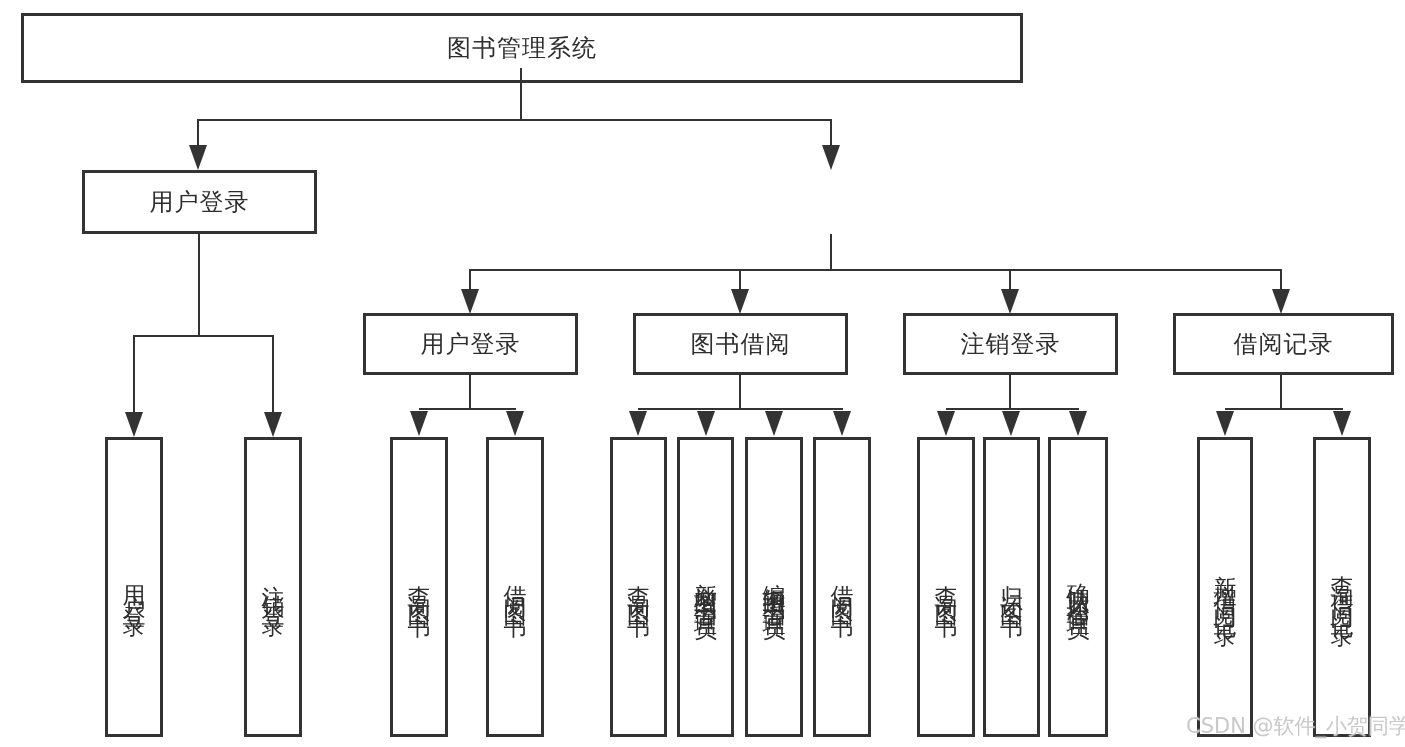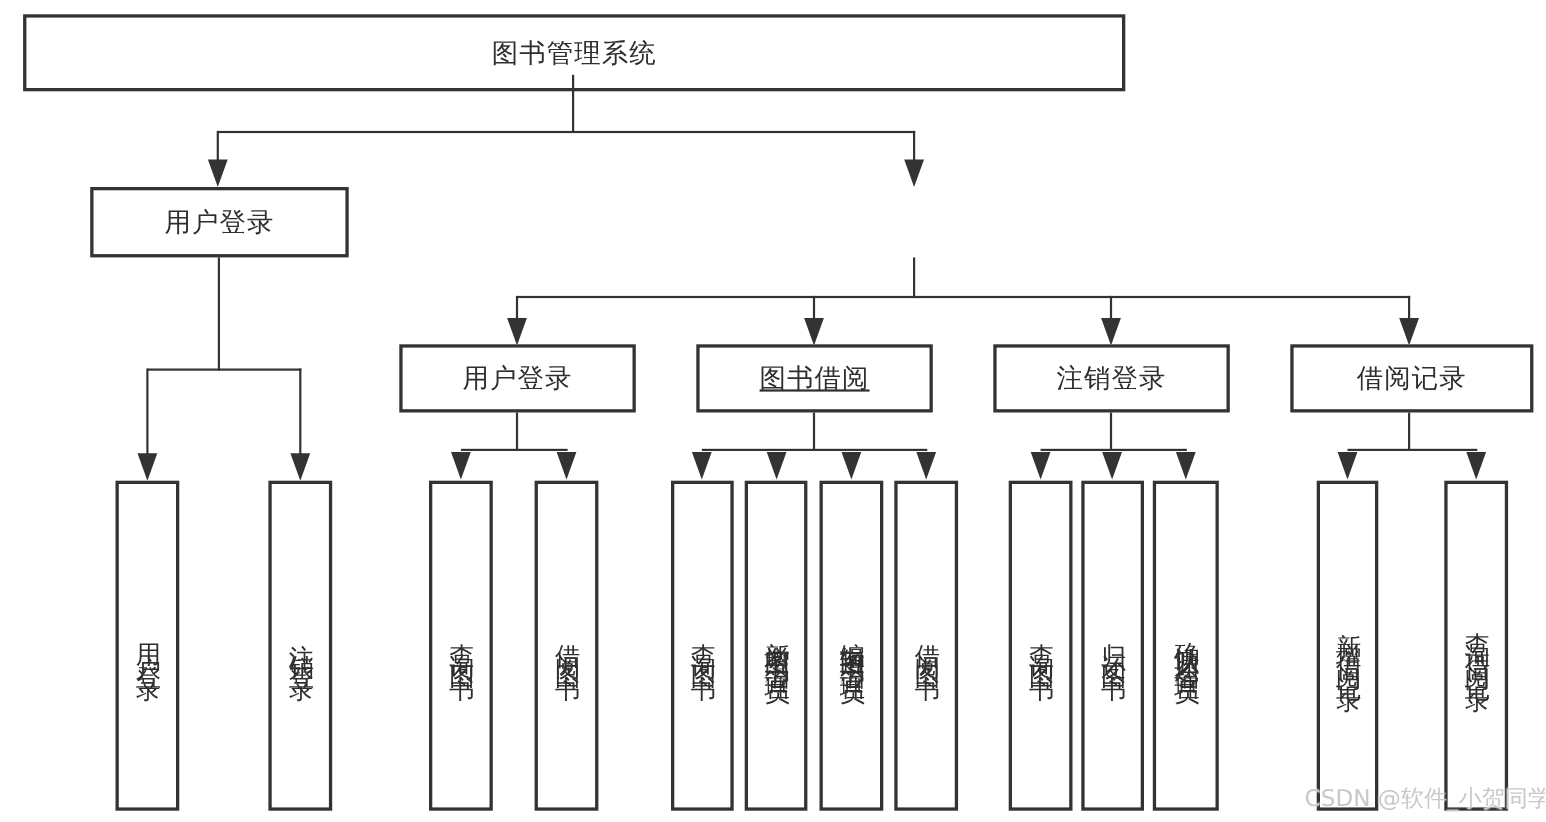--- a/index.html
+++ b/index.html
@@ -92,21 +92,21 @@
   <div class="vline" style="left:469px; top:269px; height:22px;"></div>
   <div class="arrow-down" style="left:461px; top:289px;"></div>
   <div class="vline" style="left:739px; top:269px; height:22px;"></div>
   <div class="arrow-down" style="left:731px; top:289px;"></div>
   <div class="vline" style="left:1009px; top:269px; height:22px;"></div>
   <div class="arrow-down" style="left:1001px; top:289px;"></div>
   <div class="vline" style="left:1280px; top:269px; height:22px;"></div>
   <div class="arrow-down" style="left:1272px; top:289px;"></div>
 
   <div class="box" style="left:363px; top:313px; width:215px; height:62px;">用户登录</div>
-  <div class="box" style="left:633px; top:313px; width:215px; height:62px;text-decoration:underline;">图书借阅</div>
+  <div class="box" style="left:633px; top:313px; width:215px; height:62px;">图书借阅</div>
   <div class="box" style="left:903px; top:313px; width:215px; height:62px;">注销登录</div>
   <div class="box" style="left:1173px; top:313px; width:221px; height:62px;text-align:right;">借阅记录</div>
 
   <div class="vline" style="left:469px; top:375px; height:34px;"></div>
   <div class="hline" style="left:419px; top:408px; width:97px;"></div>
   <div class="arrow-down" style="left:410px; top:411px;"></div>
   <div class="arrow-down" style="left:506px; top:411px;"></div>
 
   <div class="vline" style="left:739px; top:375px; height:34px;"></div>
   <div class="hline" style="left:638px; top:408px; width:205px;"></div>

